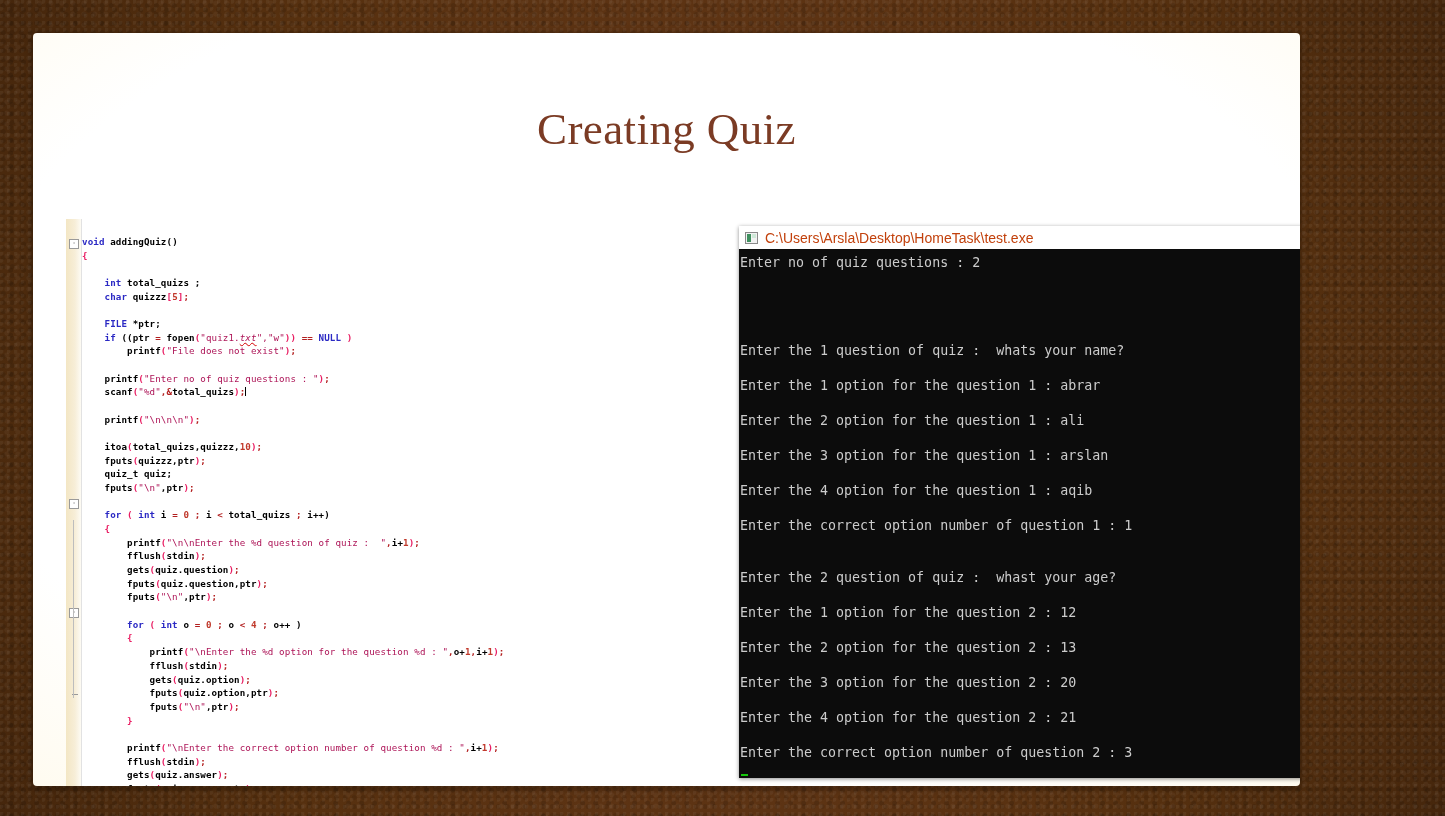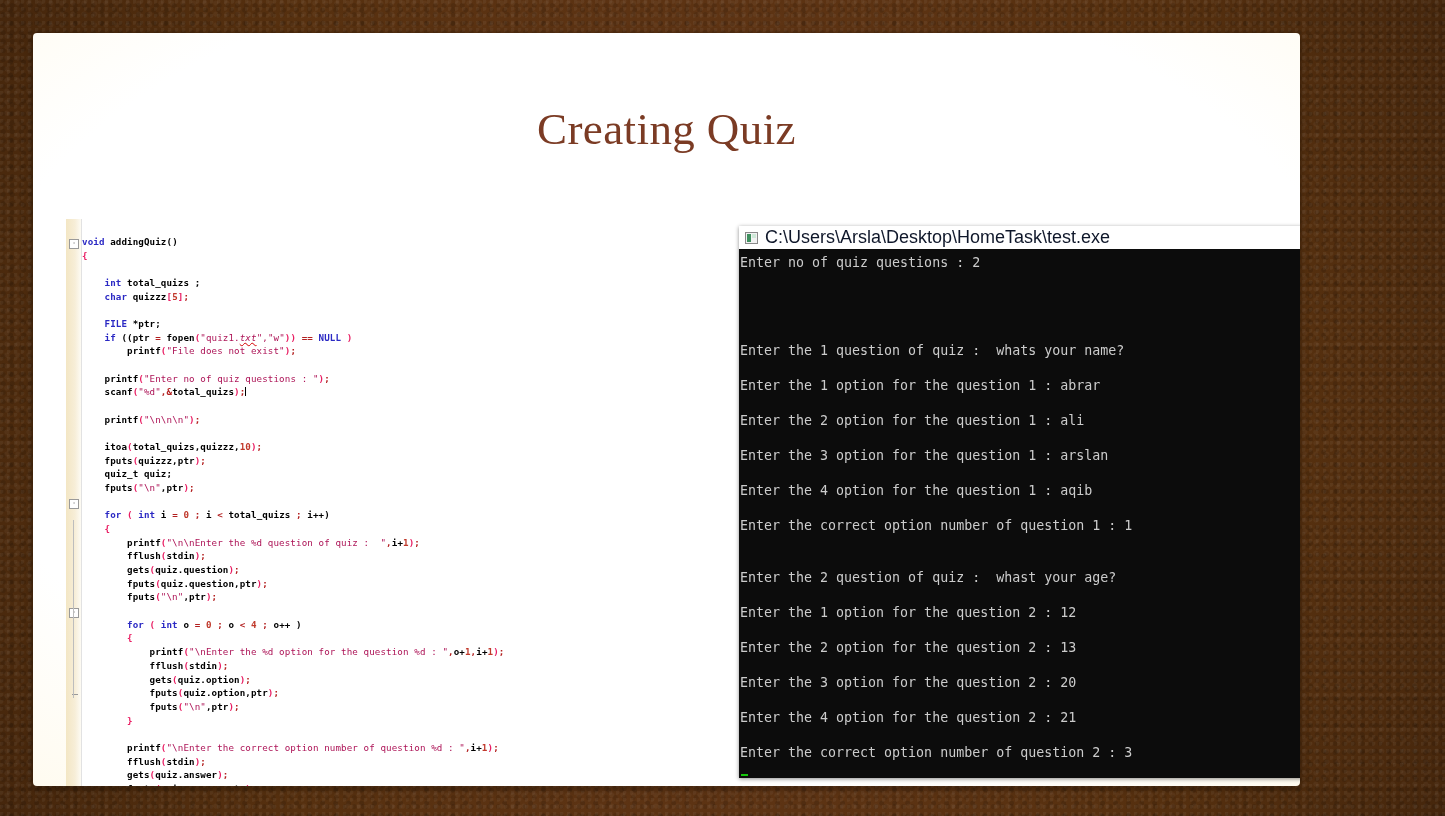--- a/index.html
+++ b/index.html
@@ -94,21 +94,21 @@
     box-sizing:border-box;
   }
   #console-icon{
     width:13px;height:12px;position:relative;flex:0 0 auto;
     background:#f2f2f2;border:1px solid #8a8a8a;box-sizing:border-box;
     margin-right:7px;
   }
   #console-icon .g1{position:absolute;left:1px;top:1px;width:4px;height:8px;background:#3f8f5f;}
   #console-icon .g2{position:absolute;left:6px;top:1px;width:4px;height:4px;background:#cfe8d8;}
   #console-title-text{
-    font-family:"Liberation Sans",sans-serif;font-size:18px;color:#0f172a;
+    font-family:"Liberation Sans",sans-serif;font-size:14px;color:#c2410c;
     white-space:nowrap;
   }
   #console-body{
     position:absolute;left:0;top:23px;width:100%;height:529px;
     overflow:hidden;
     font-family:"DejaVu Sans Mono","Liberation Mono",monospace;
     font-size:13.3px;line-height:17.5px;color:#cccccc;
     white-space:pre;
     padding-top:5px;padding-left:1px;box-sizing:border-box;
   }

